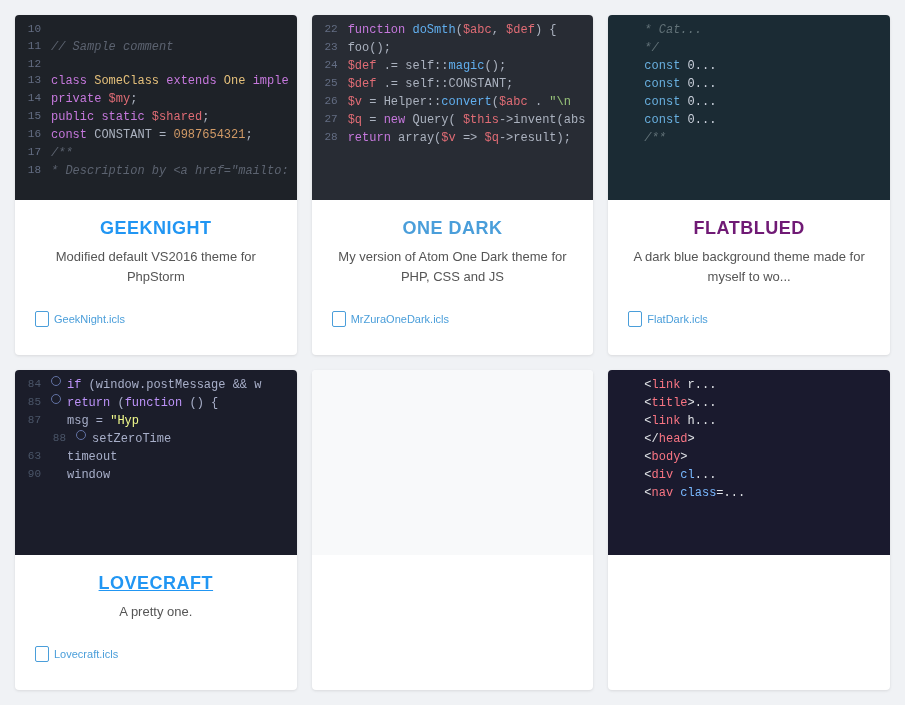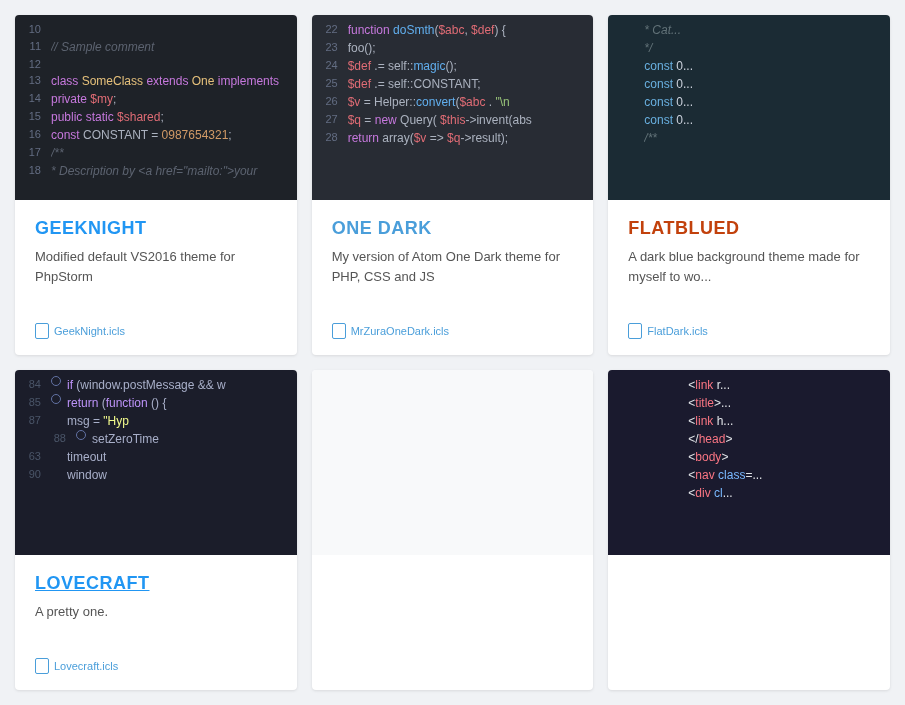--- a/index.html
+++ b/index.html
@@ -25,21 +25,21 @@
       overflow: hidden;
       box-shadow: 0 1px 3px rgba(0,0,0,0.1);
       display: flex;
       flex-direction: column;
     }
 
     .card-preview {
       height: 185px;
       overflow: hidden;
       position: relative;
-      font-family: Liberation Sans, sans-serif;
+      font-family: Liberation Mono, monospace;
       font-size: 12px;
       line-height: 1.5;
     }
 
     
     .preview-geeknight {
       background: #1e2228;
       color: #abb2bf;
     }
     
@@ -58,21 +58,20 @@
       color: #a8afc9;
     }
     
     .preview-empty {
       background: #f8f9fa;
     }
     
     .preview-gibor {
       background: #1a1a2e;
       color: #c9d1d9;
-      padding-left: 44px;
     }
 
     .code-table {
       width: 100%;
       padding: 6px 0;
     }
 
     .code-row {
       display: flex;
       align-items: flex-start;
@@ -119,24 +118,25 @@
     .lc-var { color: #ffb86c; }
     .lc-plain { color: #a8afc9; }
     .lc-string { color: #f1fa8c; }
 
     
     .gb-tag { color: #f97583; }
     .gb-attr { color: #79b8ff; }
     .gb-plain { color: #e1e4e8; }
 
     .card-body {
-      padding: 18px 20px 16px;
+      padding: 18px 20px 28px;
       flex: 1;
       display: flex;
       flex-direction: column;
+      text-align: center;
     }
 
     .card-title {
       font-size: 18px;
       font-weight: 700;
       letter-spacing: 0.5px;
       margin-bottom: 8px;
     }
 
     .card-description {
@@ -166,21 +166,21 @@
 
     .file-link {
       color: #4a9eda;
       text-decoration: none;
       font-size: 11px;
     }
 
     
     .title-geeknight { color: #2196f3; }
     .title-onedark { color: #4a9eda; }
-    .title-flatblue { color: #c2410c; }
+    .title-flatblue { color: #701a75; }
     .title-lovecraft { color: #2196f3; text-decoration: underline; }
     .title-gibor { color: #5aaccc; }
   </style>
 </head>
 <body>
 
 <div class="grid">
 
   <div class="card">
     <div class="card-preview preview-geeknight">
@@ -401,23 +401,23 @@
         <div class="code-row">
             <span class="line-num" style="color:#444d5a;"></span>
             <span class="code-content"><span class="gb-plain">&lt;</span><span class="gb-tag">body</span><span class="gb-plain">&gt;</span></span>
           </div>
         <div class="code-row">
             <span class="line-num" style="color:#444d5a;"></span>
             <span class="code-content"></span>
           </div>
         <div class="code-row">
             <span class="line-num" style="color:#444d5a;"></span>
+            <span class="code-content"><span class="gb-plain">    &lt;</span><span class="gb-tag">div</span><span class="gb-plain"> </span><span class="gb-attr">cl</span><span class="gb-plain">...</span></span>
+          </div>
+        <div class="code-row">
+            <span class="line-num" style="color:#444d5a;"></span>
             <span class="code-content"><span class="gb-plain">&lt;</span><span class="gb-tag">nav</span><span class="gb-plain"> </span><span class="gb-attr">class</span><span class="gb-plain">=...</span></span>
           </div>
-        <div class="code-row">
-            <span class="line-num" style="color:#444d5a;"></span>
-            <span class="code-content"><span class="gb-plain">    &lt;</span><span class="gb-tag">div</span><span class="gb-plain"> </span><span class="gb-attr">cl</span><span class="gb-plain">...</span></span>
-          </div>
       </div>
     </div>
   </div>
 
 </div>
 
 </body></html>

